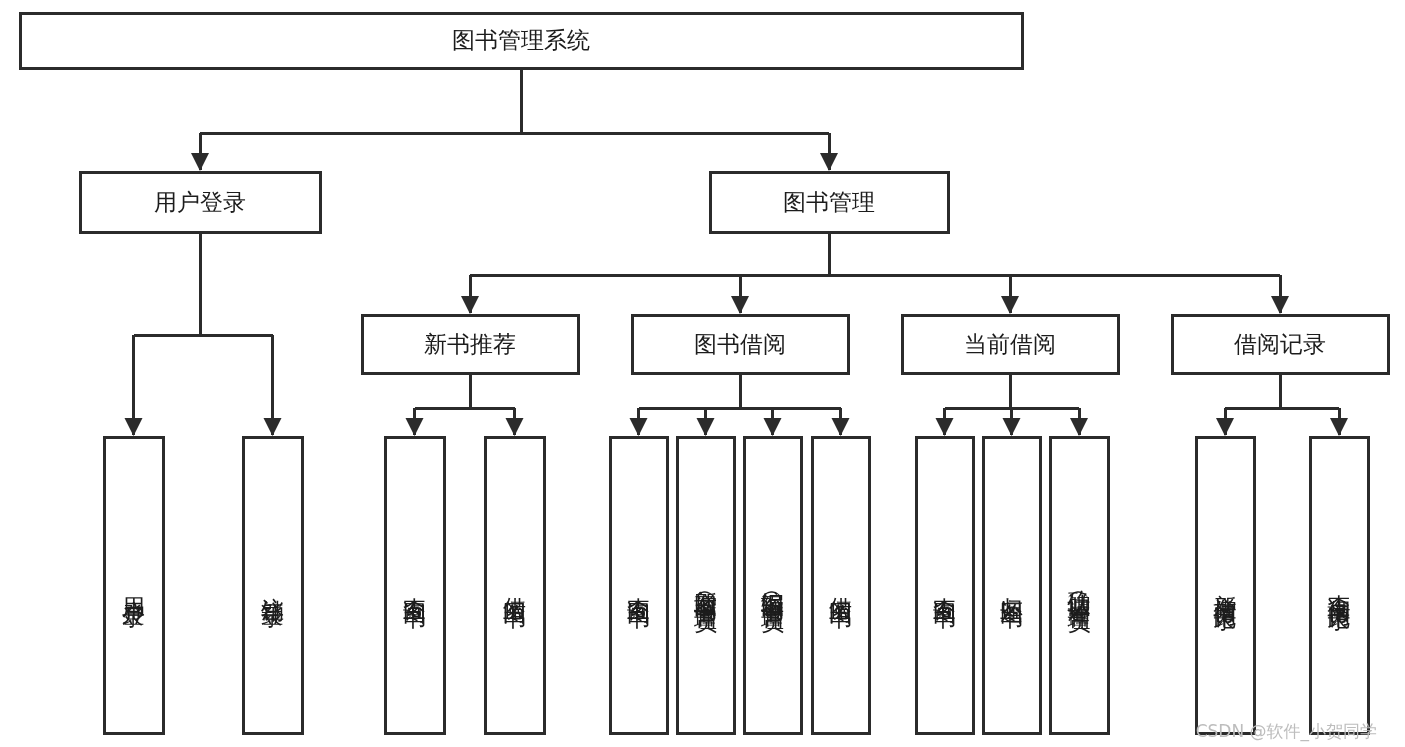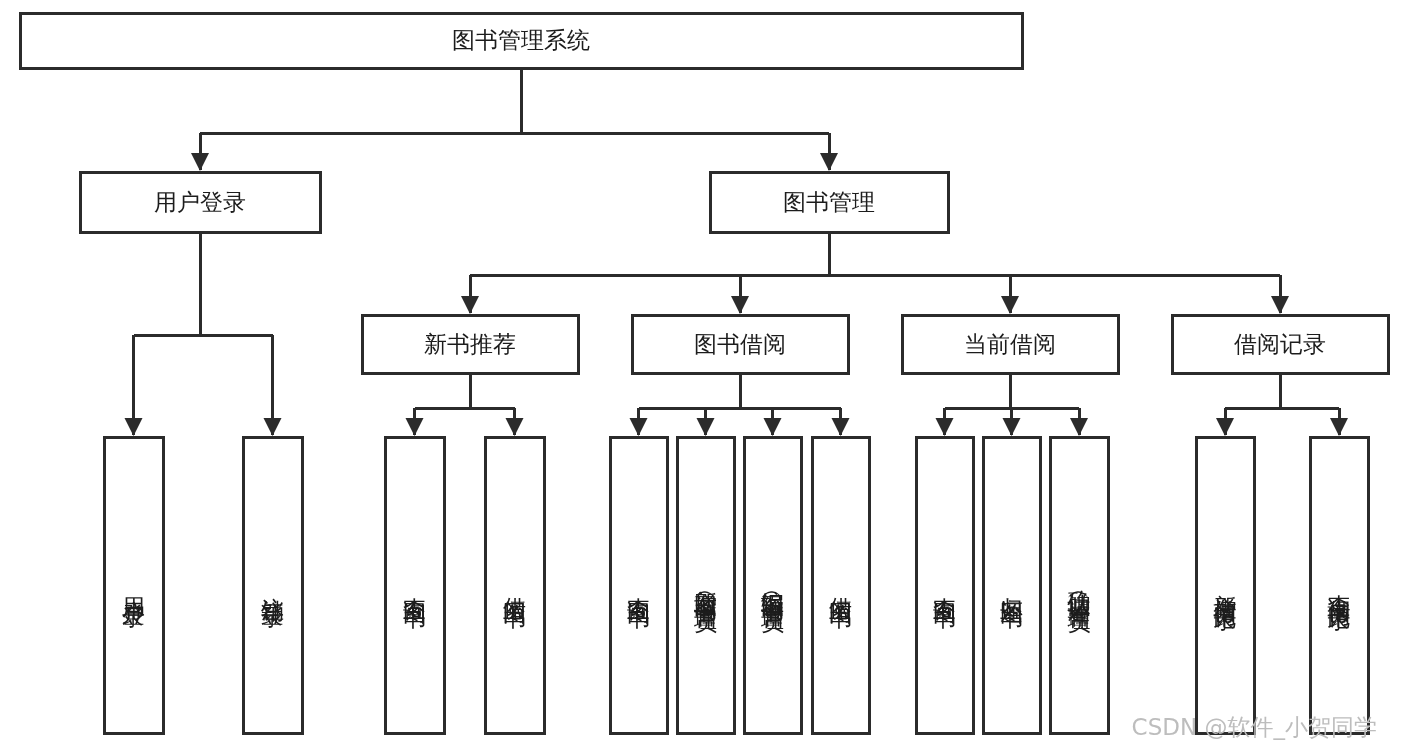--- a/index.html
+++ b/index.html
@@ -64,21 +64,21 @@
     align-items: center;
     justify-content: center;
     white-space: nowrap;
     user-select: none;
   }
   .watermark {
     position: absolute;
     right: 8px;
     bottom: 4px;
     font-family: "DejaVu Sans", "Liberation Sans", sans-serif;
-    font-size: 23px;
+    font-size: 17px;
     color: #bdbdbd;
     white-space: nowrap;
     user-select: none;
   }
 </style>
 </head>
 <body>
 
 <div id="diagram-root">
 

